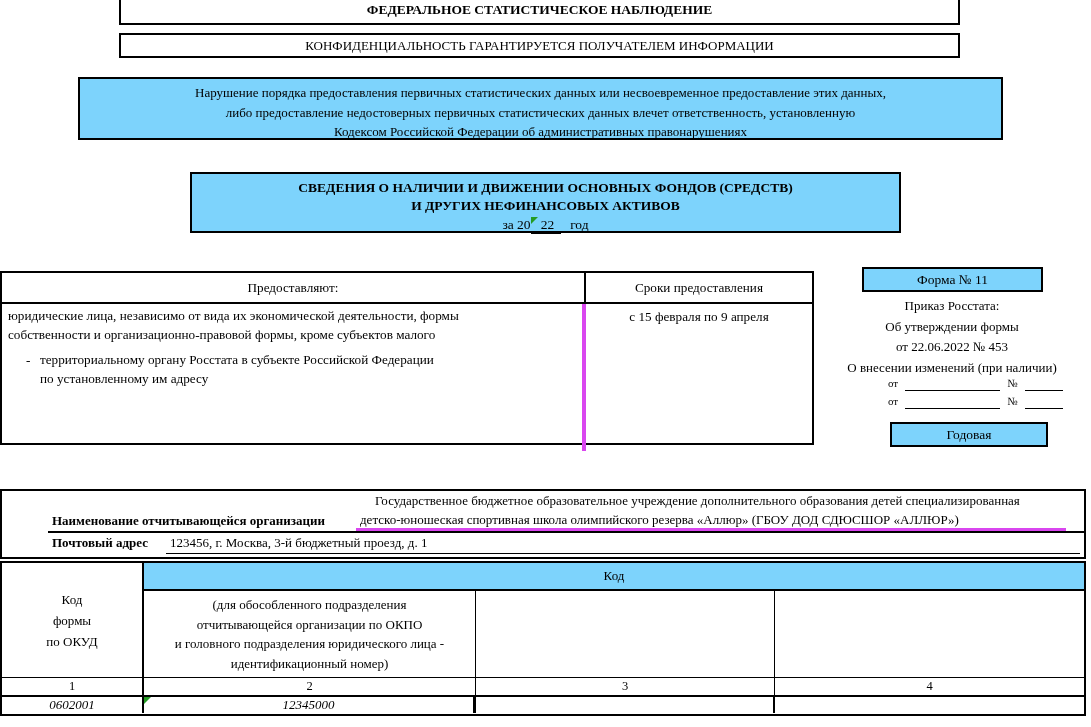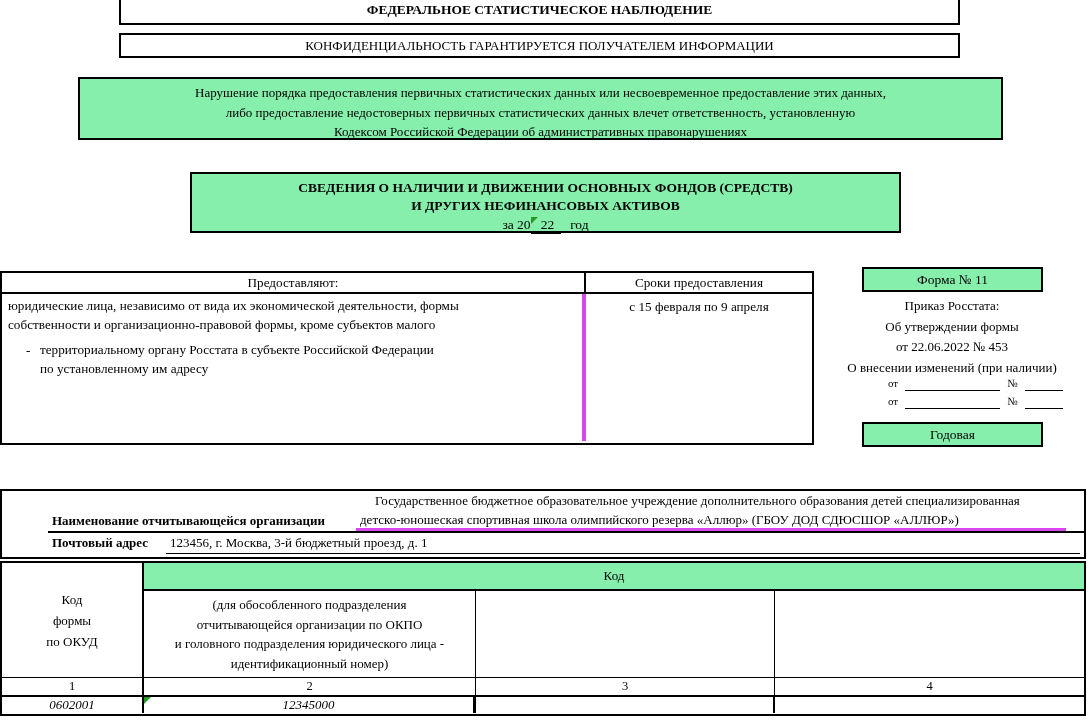--- a/index.html
+++ b/index.html
@@ -3,54 +3,54 @@
 <meta charset="utf-8">
 <style>
   * { margin:0; padding:0; box-sizing:border-box; }
   html,body { background:#fff; }
   .page {
     position:relative; width:1091px; height:727px; background:#fff;
     font-family:"Liberation Serif","DejaVu Serif",serif; color:#000; overflow:hidden;
   }
   .abs { position:absolute; }
   .bordered { border:2px solid #000; }
-  .gray { background:#86efac; }
+  .gray { background:#7dd3fc; }
   .cflex { display:flex; align-items:center; justify-content:center; }
   .nowrap { white-space:nowrap; }
 
   .box-federal { left:119px; top:-14px; width:841px; height:39px;
     display:flex; align-items:flex-end; justify-content:center; padding-bottom:5px;
     font-size:13.5px; font-weight:bold; }
   .box-confidential { left:119px; top:33px; width:841px; height:25px; font-size:13px; }
   .box-warning { left:78px; top:77px; width:925px; height:63px; text-align:center;
     font-size:13px; line-height:19.5px; padding-top:4px; }
   .box-title { left:190px; top:172px; width:711px; height:61px; text-align:center; padding-top:5px; }
   .box-title .tline { font-size:13.5px; font-weight:bold; line-height:18px; }
   .yearline { font-size:13.5px; margin-top:2px; }
   .year-field { position:relative; display:inline-block; padding:0 7px 0 10px;
     border-bottom:1px solid #000; margin-right:9px; }
   .corner-marker { position:absolute; left:0; top:0; width:0; height:0;
     border-top:7px solid #259b24; border-right:7px solid transparent; }
 
   .provide-table { left:0; top:271px; width:814px; height:174px; font-size:13.2px; }
-  .pt-header { display:flex; height:21px; border-bottom:2px solid #000; }
+  .pt-header { display:flex; height:31px; border-bottom:2px solid #000; }
   .pt-h1 { width:584px; border-right:2px solid #000; }
   .pt-h2 { flex:1; }
   .pt-body { display:flex; height:147px; }
   .pt-c1 { width:584px; border-right:4px solid #d946ef; padding:3px 6px; line-height:18.5px; }
   .pt-c2 { flex:1; text-align:center; padding-top:5px; }
   .pt-bullet { position:relative; padding-left:32px; margin-top:7px; }
   .pt-dash { position:absolute; left:18px; top:0; }
 
   .forma-box { left:862px; top:267px; width:181px; height:25px; font-size:13.5px; font-weight:normal; }
   .rosstat-block { left:837px; top:296px; width:230px; text-align:center; font-size:13px; line-height:20.5px; }
   .ot-row { left:888px; width:185px; height:16px; display:flex; font-size:11px; }
   .ot-row .blank1 { width:95px; border-bottom:1px solid #000; height:14px; margin:0 7px; }
   .ot-row .blank2 { width:38px; border-bottom:1px solid #000; height:14px; margin-left:7px; }
-  .godovaya-box { left:862px; top:422px; width:181px; height:25px; font-size:13.5px; }
+  .godovaya-box { left:890px; top:422px; width:158px; height:25px; font-size:13.5px; }
 
   .org-box { left:0; top:489px; width:1086px; height:70px; font-size:13px;padding-left:46px; }
   .org-row1 { position:relative; height:42px; border-bottom:2px solid #000; }
   .org-line1 { position:absolute; left:327px; top:2px; }
   .org-label { position:absolute; left:4px; top:22px; font-weight:bold; }
   .org-line2 { position:absolute; left:308px; top:21px; width:calc(100% - 326px);
     height:19px; border-bottom:3px solid #d946ef; padding-left:4px; }
   .org-row2 { position:relative; height:24px; }
   .addr-label { position:absolute; left:4px; top:2px; font-weight:bold; }
   .addr-value { position:absolute; left:118px; top:2px; width:calc(100% - 122px);

